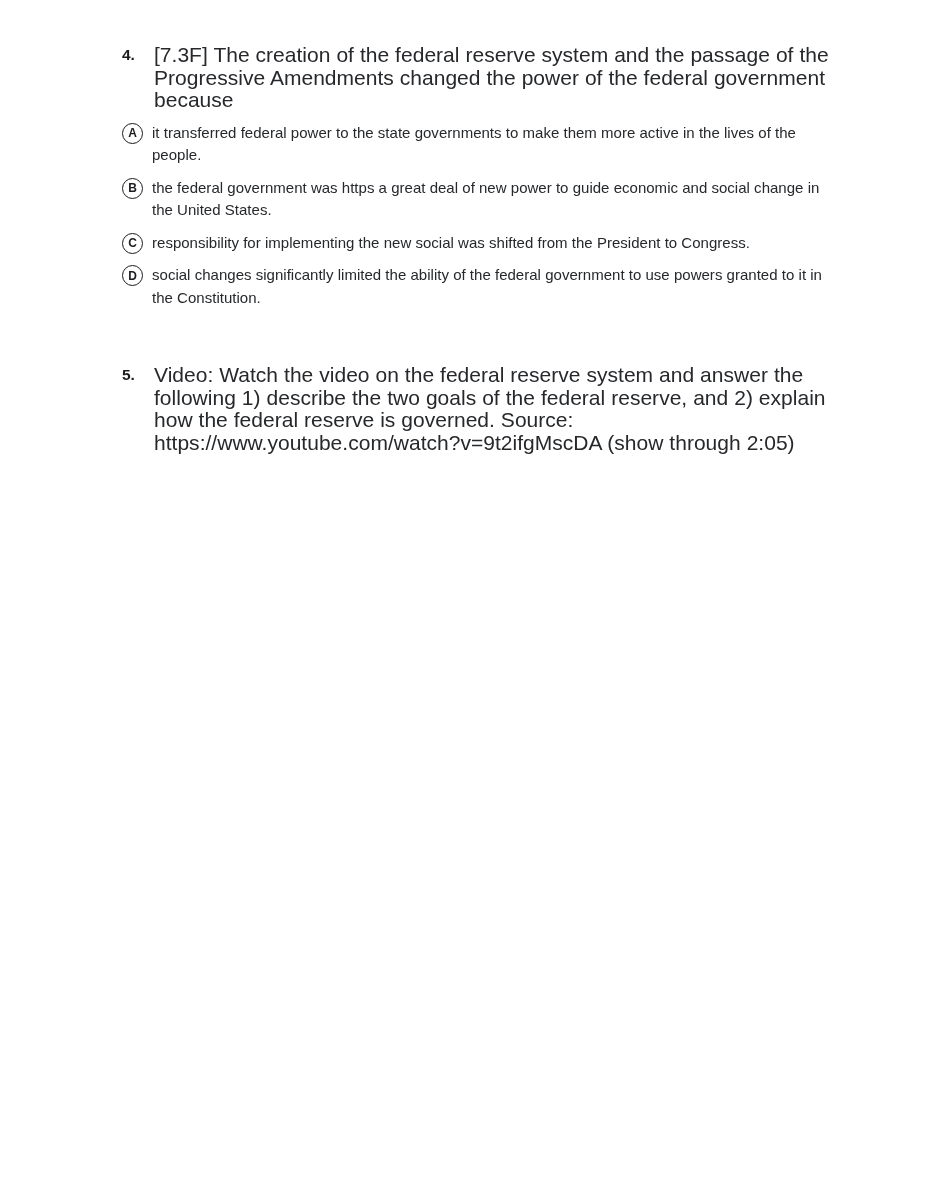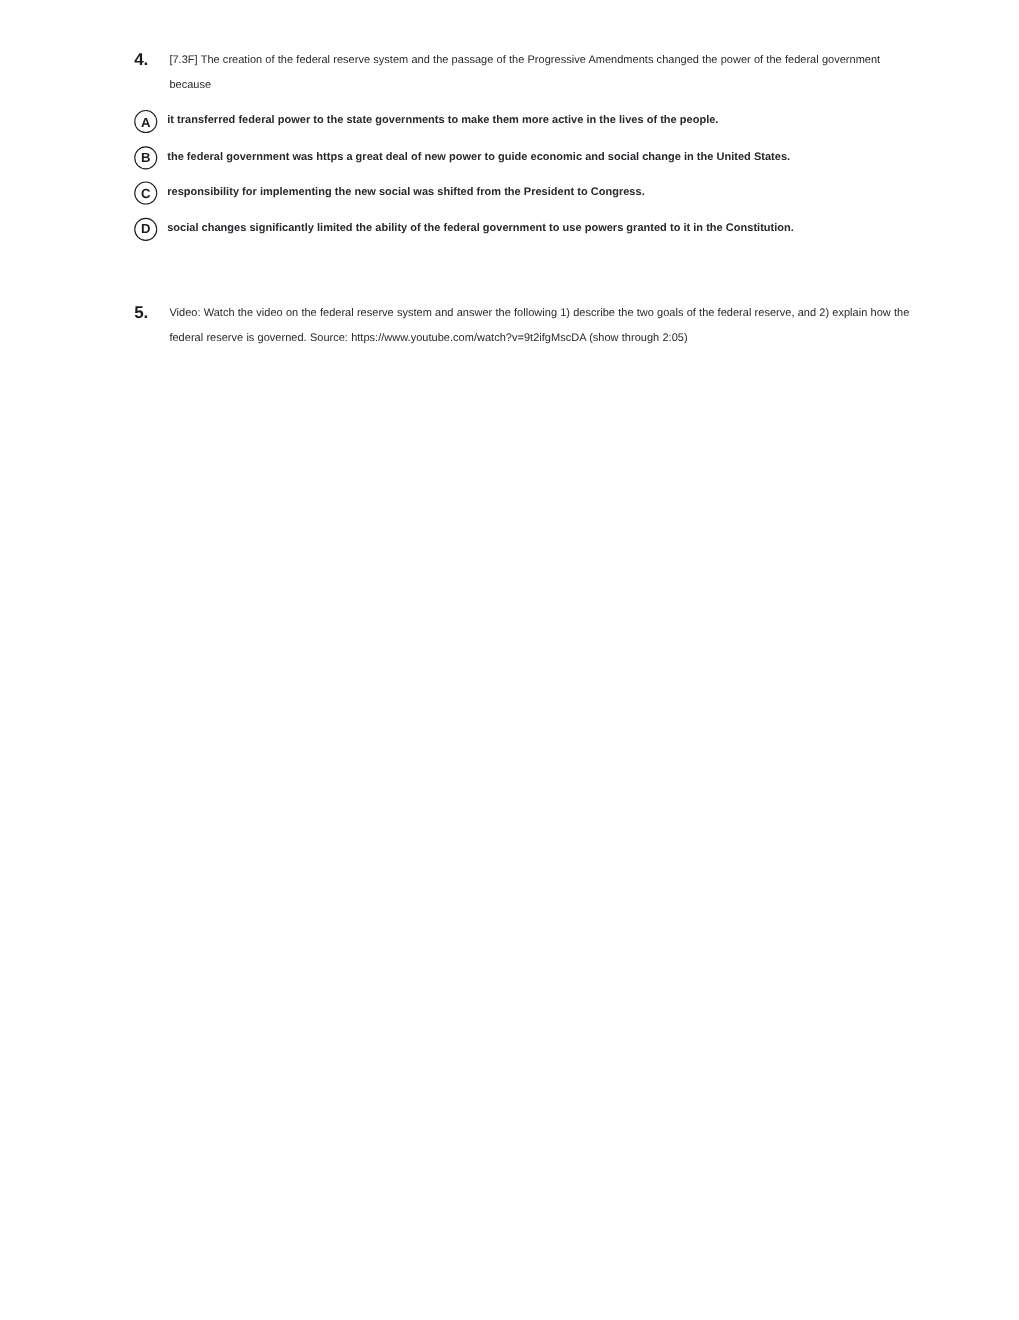--- a/index.html
+++ b/index.html
@@ -45,21 +45,21 @@
     font-size: 15.5px;
     font-weight: bold;
     line-height: 22px;
     color: #1b1c1e;
     letter-spacing: -0.1px;
     padding-top: 0px;
   }
 
   .q-text {
     flex: 1 1 auto;
-    font-size: 10px;
+    font-size: 21px;
     line-height: 22.5px;
     color: #26282b;
     letter-spacing: 0.02px;
     word-spacing: 0.1px;
   }
 
   
   .options {
     margin-top: 10px;
   }
@@ -84,25 +84,24 @@
     font-size: 12px;
     font-weight: bold;
     line-height: 1;
     color: #1b1c1e;
     margin-right: 9px;
     margin-top: 1px;
   }
 
   .opt-text {
     flex: 1 1 auto;
-    font-size: 10px;
+    font-size: 15px;
     line-height: 22.5px;
     color: #26282b;
     letter-spacing: 0.02px;
-    font-weight: bold;
   }
 
   
   .gap-after-q4 { height: 55px; }
 </style>
 </head>
 <body>
 
 <div class="page">
   <div class="content">

